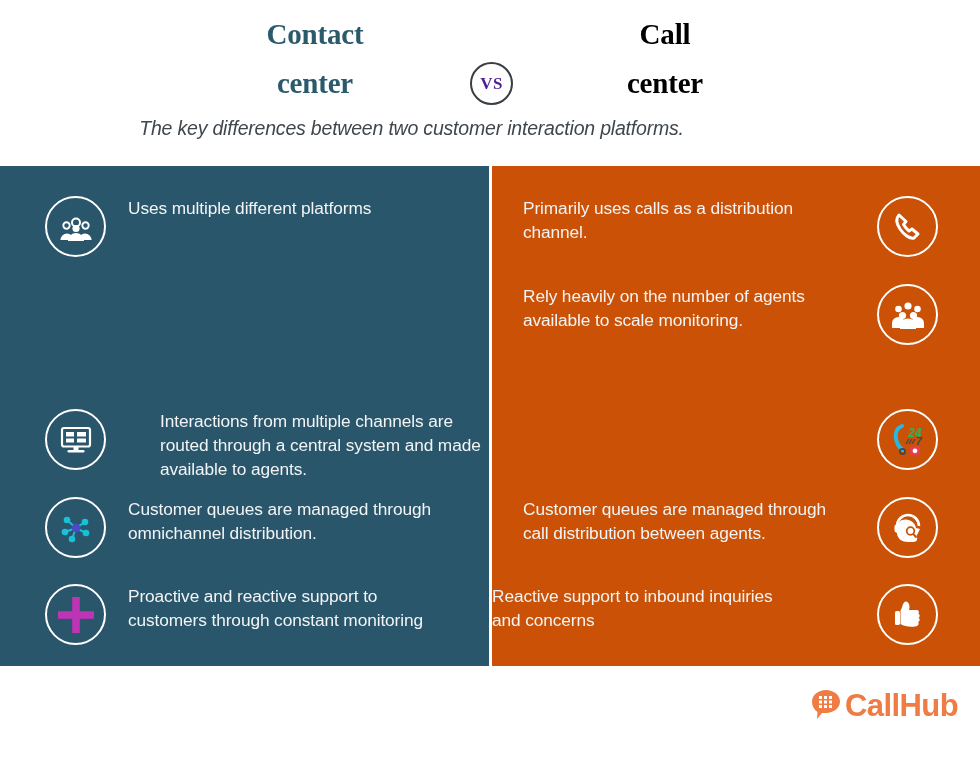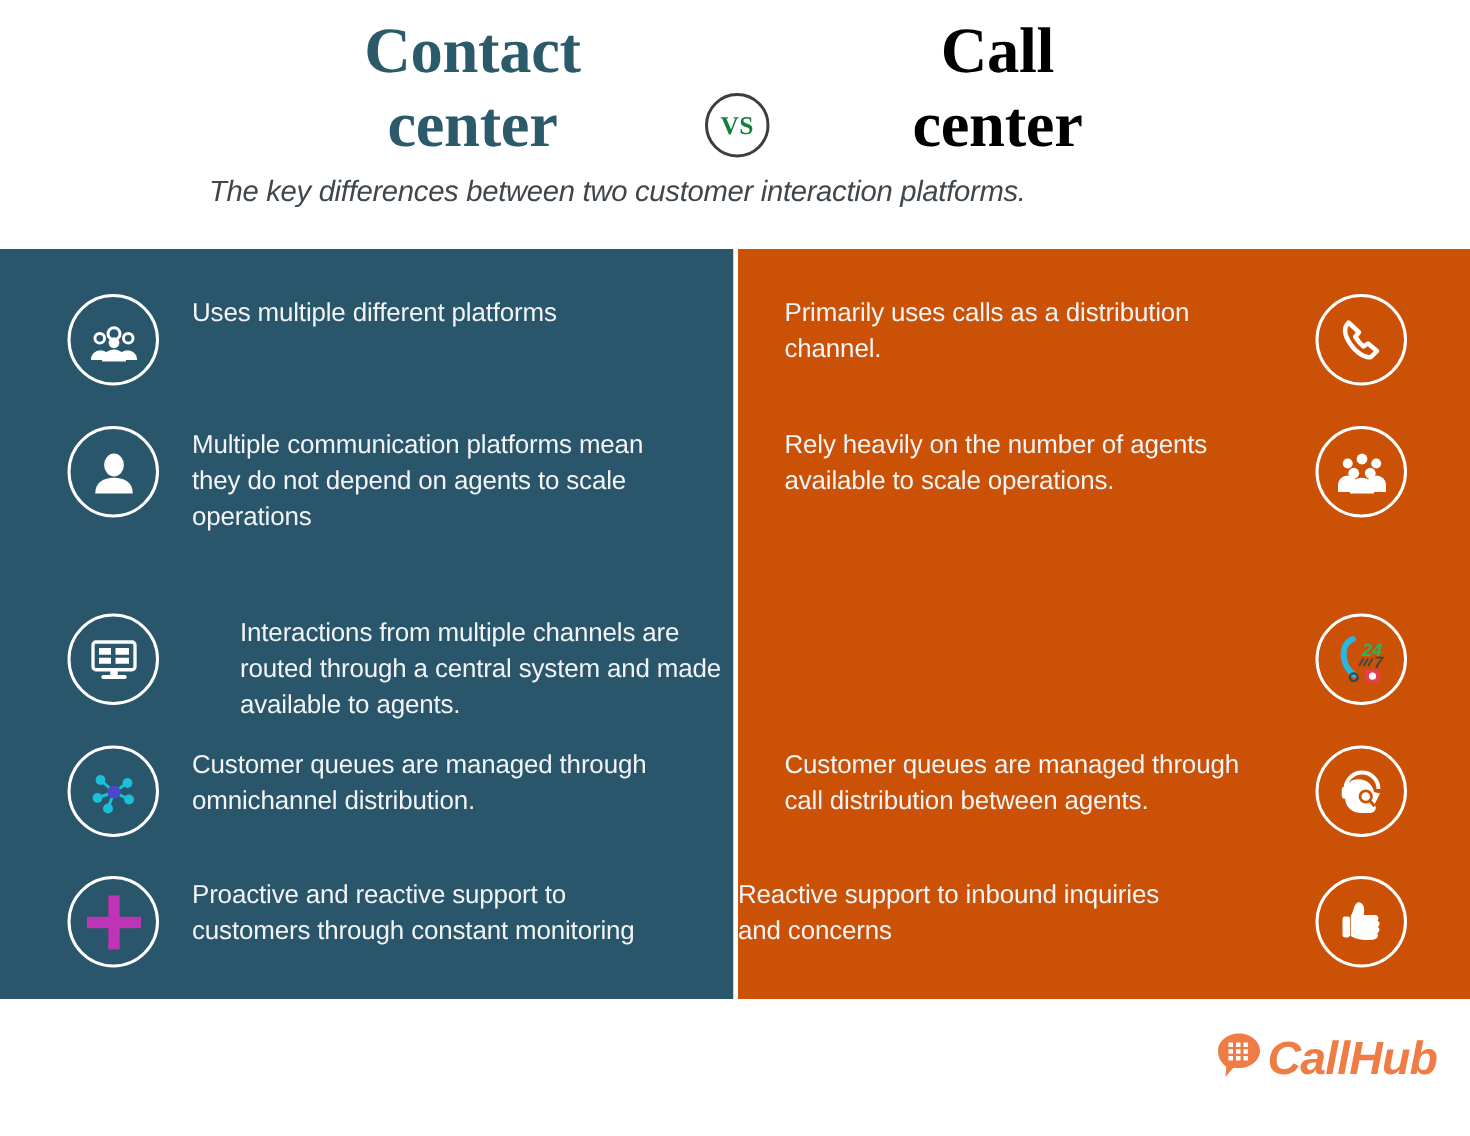--- a/index.html
+++ b/index.html
@@ -26,21 +26,21 @@
     top: 10px;
     left: 0;
     width: 980px;
     height: 100px;
   }
 
   .title {
     position: absolute;
     font-family: "Liberation Serif", serif;
     font-weight: bold;
-    font-size: 43px;
+    font-size: 29px;
     line-height: 49px;
     text-align: center;
     letter-spacing: -0.2px;
   }
 
   .title-left {
     left: 150px;
     width: 330px;
     color: #2b5a6b;
     text-align: center;
@@ -60,21 +60,21 @@
     width: 43px;
     height: 43px;
     border: 2.2px solid #3a3f44;
     border-radius: 50%;
     display: flex;
     align-items: center;
     justify-content: center;
     font-family: "Liberation Serif", serif;
     font-weight: bold;
     font-size: 17px;
-    color: #15803d;
+    color: #4c1d95;
     letter-spacing: 0.3px;
   }
 
   .subtitle {
     position: absolute;
     top: 117px;
     left: 0;
     width: 823px;
     text-align: center;
     font-style: italic;
@@ -150,21 +150,20 @@
   .row-right .row-text { margin-right: 24px; width: 330px; text-align: left; }
 
   
   .footer {
     position: absolute;
     top: 666px;
     left: 0;
     width: 980px;
     height: 91px;
     background: #ffffff;
-    font-style: italic;
   }
 
   .logo {
     position: absolute;
     right: 22px;
     top: 22px;
     display: flex;
     align-items: center;
     gap: 3px;
   }
@@ -212,29 +211,20 @@
             <circle cx="26.5" cy="15.5" r="3.2" fill="none" stroke="#fff" stroke-width="1.9"></circle>
             <path d="M1.5 30 a6.5 6.5 0 0 1 13 0" fill="#fff"></path>
             <path d="M19.5 30 a6.5 6.5 0 0 1 13 0" fill="#fff"></path>
             <path d="M9 31 a8 8 0 0 1 16 0 z" fill="#fff"></path>
             <circle cx="17" cy="18.5" r="3.6" fill="#fff"></circle>
           </svg>
         </div>
         <div class="row-text">Uses multiple different platforms</div>
       </div>
 
-      <div class="row row-left" style="top:118px;">
-        <div class="icon-circle">
-          <svg width="32" height="32" viewBox="0 0 32 32">
-            <ellipse cx="16" cy="11" rx="6.6" ry="7.6" fill="#fff"></ellipse>
-            <path d="M3.5 30 C3.5 22.5 9 19.5 16 19.5 C23 19.5 28.5 22.5 28.5 30 Z" fill="#fff"></path>
-          </svg>
-        </div>
-        <div class="row-text">Multiple communication platforms mean they do not depend on agents to scale operations</div>
-      </div>
 
       <div class="row row-left" style="top:243px;gap:32px;">
         <div class="icon-circle">
           <svg width="34" height="32" viewBox="0 0 34 32">
             <rect x="3" y="4" width="28" height="18.5" rx="2" fill="none" stroke="#fff" stroke-width="2.2"></rect>
             <rect x="7" y="8" width="8" height="4.5" fill="#fff"></rect>
             <rect x="18" y="8" width="9" height="4.5" fill="#fff"></rect>
             <rect x="7" y="14.5" width="8" height="4" fill="#fff"></rect>
             <rect x="18" y="14.5" width="9" height="4" fill="#fff"></rect>
             <rect x="14.5" y="22.5" width="5" height="3.5" fill="#fff"></rect>
@@ -298,21 +288,21 @@
             <circle cx="17" cy="6" r="3.6" fill="#fff"></circle>
             <circle cx="7.5" cy="9" r="3.3" fill="#fff"></circle>
             <circle cx="26.5" cy="9" r="3.3" fill="#fff"></circle>
             <circle cx="11.5" cy="15.5" r="3.6" fill="#fff"></circle>
             <circle cx="22.5" cy="15.5" r="3.6" fill="#fff"></circle>
             <path d="M1 23 a6.5 6 0 0 1 13 0 v5 h-13 z" fill="#fff"></path>
             <path d="M20 23 a6.5 6 0 0 1 13 0 v5 h-13 z" fill="#fff"></path>
             <path d="M9 26 a8 7.5 0 0 1 16 0 v3 h-16 z" fill="#fff"></path>
           </svg>
         </div>
-        <div class="row-text">Rely heavily on the number of agents available to scale operations.</div>
+        <div class="row-text">Rely heavily on the number of agents available to scale monitoring.</div>
       </div>
 
       <div class="row row-right" style="top:243px;font-style:italic;">
         <div class="icon-circle">
           <svg width="36" height="34" viewBox="0 0 36 34">
             <path d="M12 3 C7 5 5 10 6 16 C7 21 10 25 13 27" fill="none" stroke="#29b6e0" stroke-width="4" stroke-linecap="round"></path>
             <circle cx="12.5" cy="28.5" r="2.6" fill="none" stroke="#3f464c" stroke-width="1.6"></circle>
             <text x="18" y="14" font-family="Liberation Sans, sans-serif" font-size="12" font-weight="bold" fill="#2fb35c">24</text>
             <g stroke="#3f464c" stroke-width="1.3">
               <line x1="16" y1="21" x2="19" y2="16"></line>

